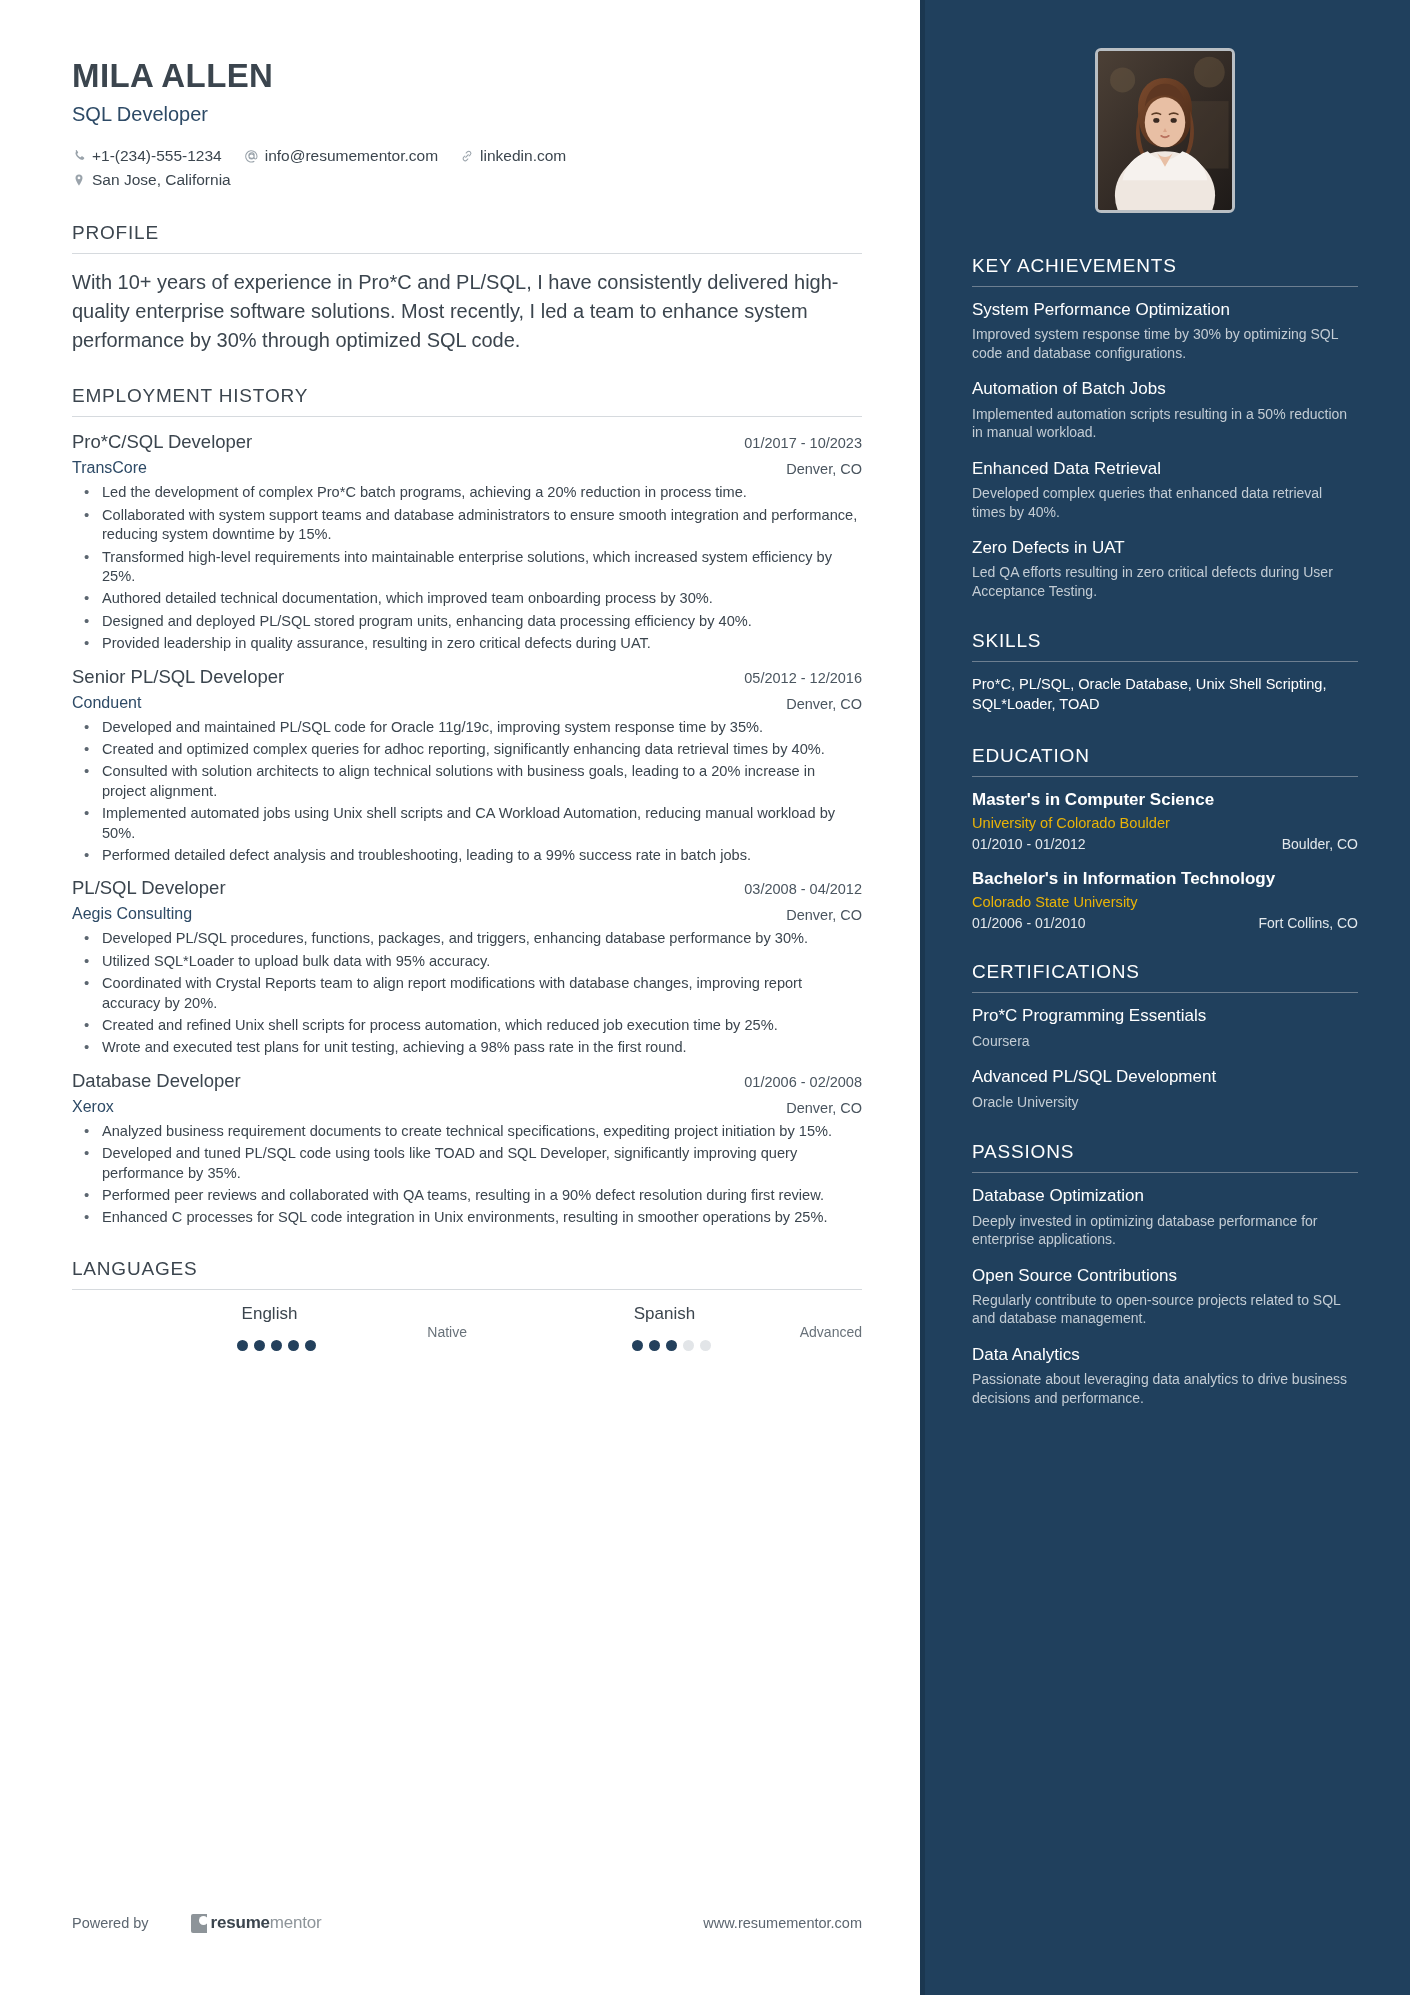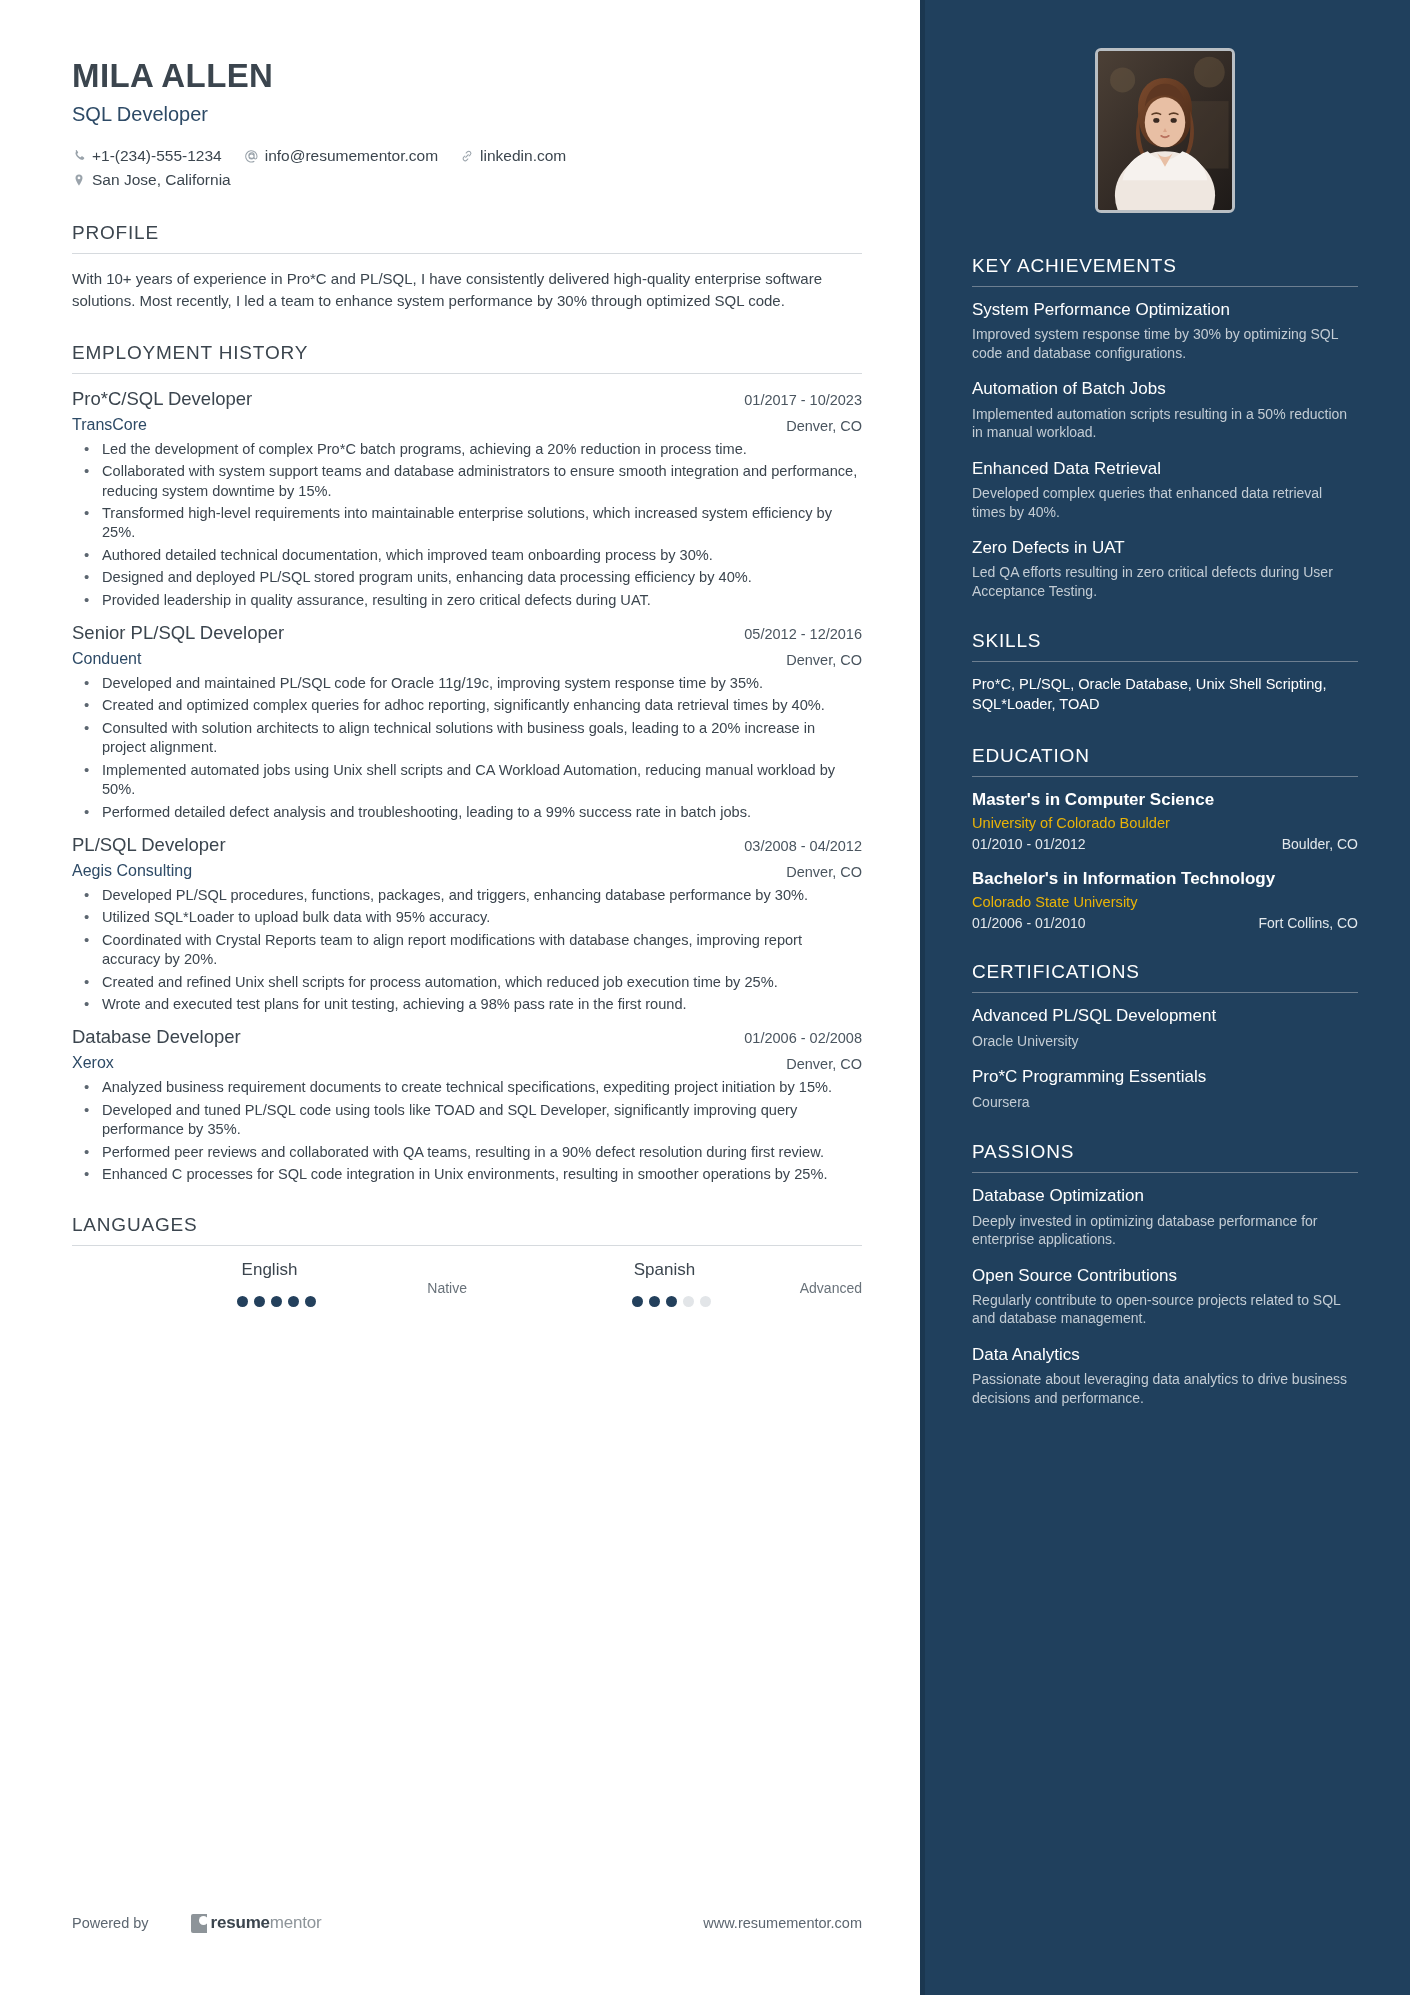--- a/index.html
+++ b/index.html
@@ -28,21 +28,21 @@
   .contact-item { display:inline-flex; align-items:center; margin-right:22px; white-space:nowrap; }
   .contact-item .ico { margin-right:6px; display:inline-flex; align-items:center; color:#9aa3ab; }
 
   .section { margin-top:30px; }
   .section-title {
     font-size:19px; color:#3b454e; letter-spacing:0.8px; font-weight:400;
     padding-bottom:9px;
   }
   .rule { height:1px; background:#d6dade; width:100%; margin-bottom:14px; }
 
-  .profile-text { font-size:15px; line-height:1.45; color:#3b454e; }
+  .profile-text { font-size:20px; line-height:1.45; color:#3b454e; }
 
   .job { margin-bottom:4px; }
   .job-head { display:flex; justify-content:space-between; align-items:baseline; margin-top:12px; }
   .job-role { font-size:18.5px; color:#3b454e; }
   .job-dates { font-size:14.5px; color:#4a555f; }
   .job-sub { display:flex; justify-content:space-between; align-items:flex-end; margin-top:6px; margin-bottom:6px; }
   .job-company { font-size:16px; color:#2d4a66; }
   .job-loc { font-size:14.5px; color:#4a555f; }
 
   ul.bullets { list-style:none; }
@@ -367,26 +367,26 @@
                </div>
           </div>
         </div>
     </div>
 
     <div>
       <div class="s-title">CERTIFICATIONS</div>
       <div class="s-rule"></div>
       <div id="certs">
           <div class="s-item">
+            <div class="s-item-title ">Pro*C Programming Essentials</div>
+                 <div class="s-item-desc">Coursera</div>
+          </div>
+          <div class="s-item">
             <div class="s-item-title ">Advanced PL/SQL Development</div>
                  <div class="s-item-desc">Oracle University</div>
-          </div>
-          <div class="s-item">
-            <div class="s-item-title ">Pro*C Programming Essentials</div>
-                 <div class="s-item-desc">Coursera</div>
           </div>
         </div>
     </div>
 
     <div>
       <div class="s-title">PASSIONS</div>
       <div class="s-rule"></div>
       <div id="pass">
           <div class="s-item">
             <div class="s-item-title ">Database Optimization</div>

